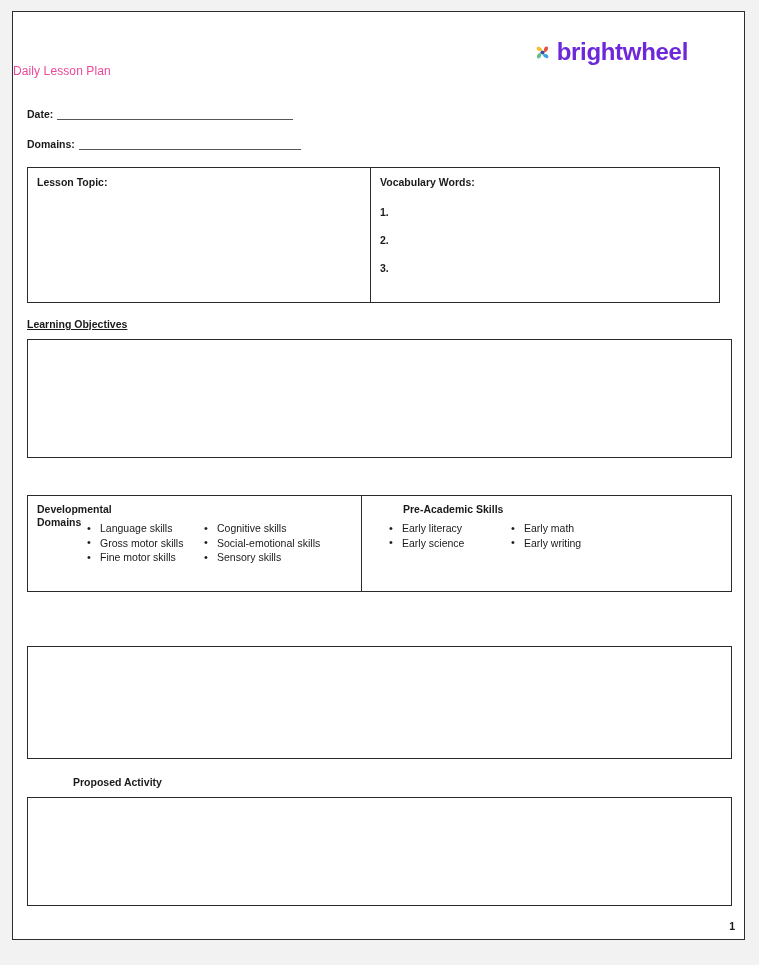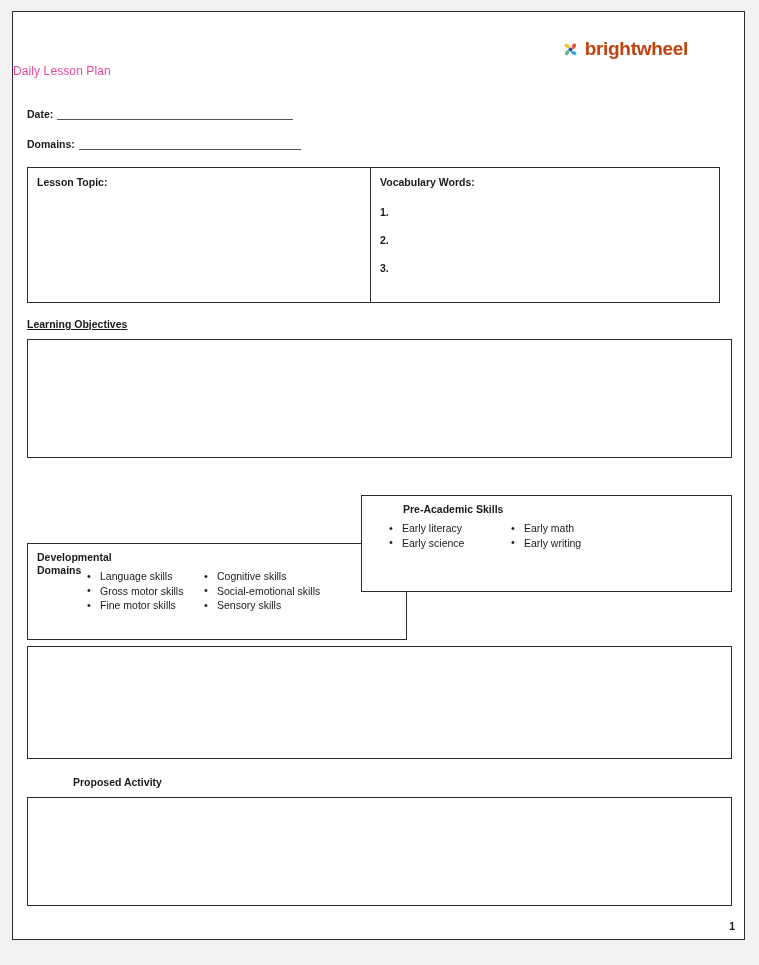--- a/index.html
+++ b/index.html
@@ -34,23 +34,23 @@
     align-items: center;
     gap: 6px;
   }
   .logo-mark {
     width: 17px;
     height: 17px;
     position: relative;
     flex: none;
   }
   .logo-text {
-    font-size: 19px;
-    font-weight: bold;
-    color: #c2410c;
+    font-size: 24px;
+    font-weight: bold;
+    color: #6d28d9;
     letter-spacing: -0.3px;
   }
   .doc-title {
     position: absolute;
     left: 0; right: 0;
     top: 52px;
     text-align: left;
     font-size: 12px;
     color: #ec4899;
     letter-spacing: 0.1px;
@@ -177,21 +177,21 @@
     <div class="box" style="left:357px; top:155px; width:350px; height:136px;">
       <div class="cell-title">Vocabulary Words:</div>
       <div class="vocab-item" style="top:38px;">1.</div>
       <div class="vocab-item" style="top:66px;">2.</div>
       <div class="vocab-item" style="top:94px;">3.</div>
     </div>
 
     <div class="box-label" style="left:14px; top:306px;text-decoration:underline;">Learning Objectives</div>
     <div class="box" style="left:14px; top:327px; width:705px; height:119px;"></div>
 
-    <div class="box" style="left:14px; top:483px; width:380px; height:97px;margin-top:48px;">
+    <div class="box" style="left:14px; top:483px; width:380px; height:97px;">
       <div class="dom-head">Developmental Domains</div>
       <ul class="bl" style="left:58px; top:25px; width:105px;">
         <li>Language skills</li>
         <li>Gross motor skills</li>
         <li>Fine motor skills</li>
       </ul>
       <ul class="bl" style="left:175px; top:25px; width:125px;">
         <li>Cognitive skills</li>
         <li>Social-emotional skills</li>
         <li>Sensory skills</li>

